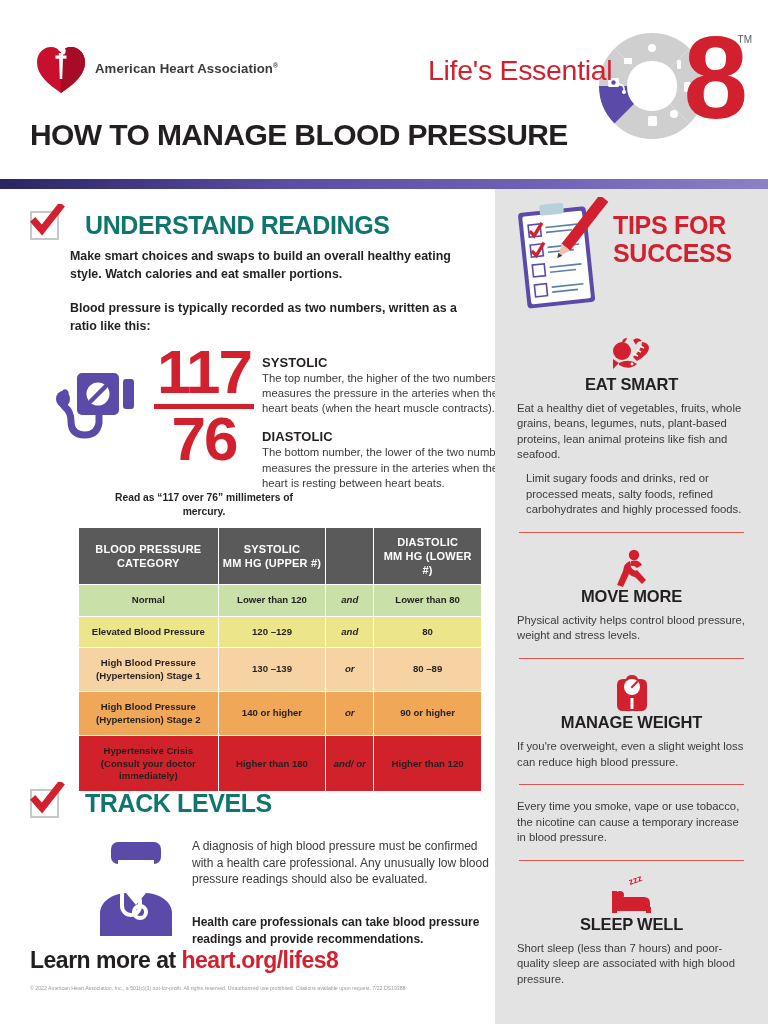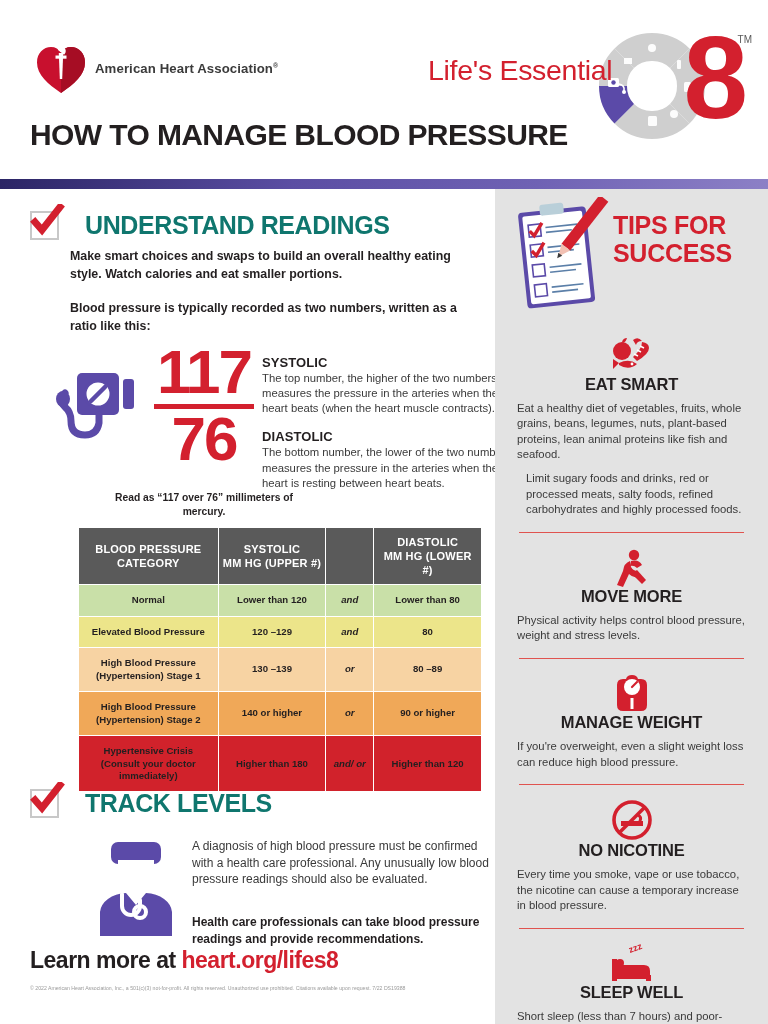--- a/index.html
+++ b/index.html
@@ -374,31 +374,20 @@
               <rect x="17.5" y="25" width="3" height="11" fill="#ffffff"></rect>
             </svg>
           </div>
           <div class="tip-name">MANAGE WEIGHT</div>
         </div>
         <div class="tip-p">If you're overweight, even a slight weight loss can reduce high blood pressure.</div>
       </div>
       <div class="tip-rule"></div>
 
       <div class="tip">
-        <div class="tip-head">
-          <div class="tip-icon">
-            <svg width="42" height="42" viewBox="0 0 42 42">
-              <circle cx="21" cy="21" r="18" fill="none" stroke="#d3202e" stroke-width="3.6"></circle>
-              <rect x="10" y="22" width="22" height="5" class="red"></rect>
-              <path d="M27 16 q4 2 2 6" stroke="#d3202e" stroke-width="3" fill="none" stroke-linecap="round"></path>
-              <line x1="8" y1="34" x2="34" y2="8" stroke="#d3202e" stroke-width="3.6"></line>
-            </svg>
-          </div>
-          <div class="tip-name">NO NICOTINE</div>
-        </div>
         <div class="tip-p">Every time you smoke, vape or use tobacco, the nicotine can cause a temporary increase in blood pressure.</div>
       </div>
       <div class="tip-rule"></div>
 
       <div class="tip">
         <div class="tip-head">
           <div class="tip-icon">
             <svg width="44" height="40" viewBox="0 0 44 40">
               <text x="20" y="10" font-size="9" font-weight="bold" fill="#d3202e" transform="rotate(-20 20 10)" font-family="'Liberation Sans',sans-serif">zzz</text>
               <circle cx="10" cy="20" r="4" class="red"></circle>

